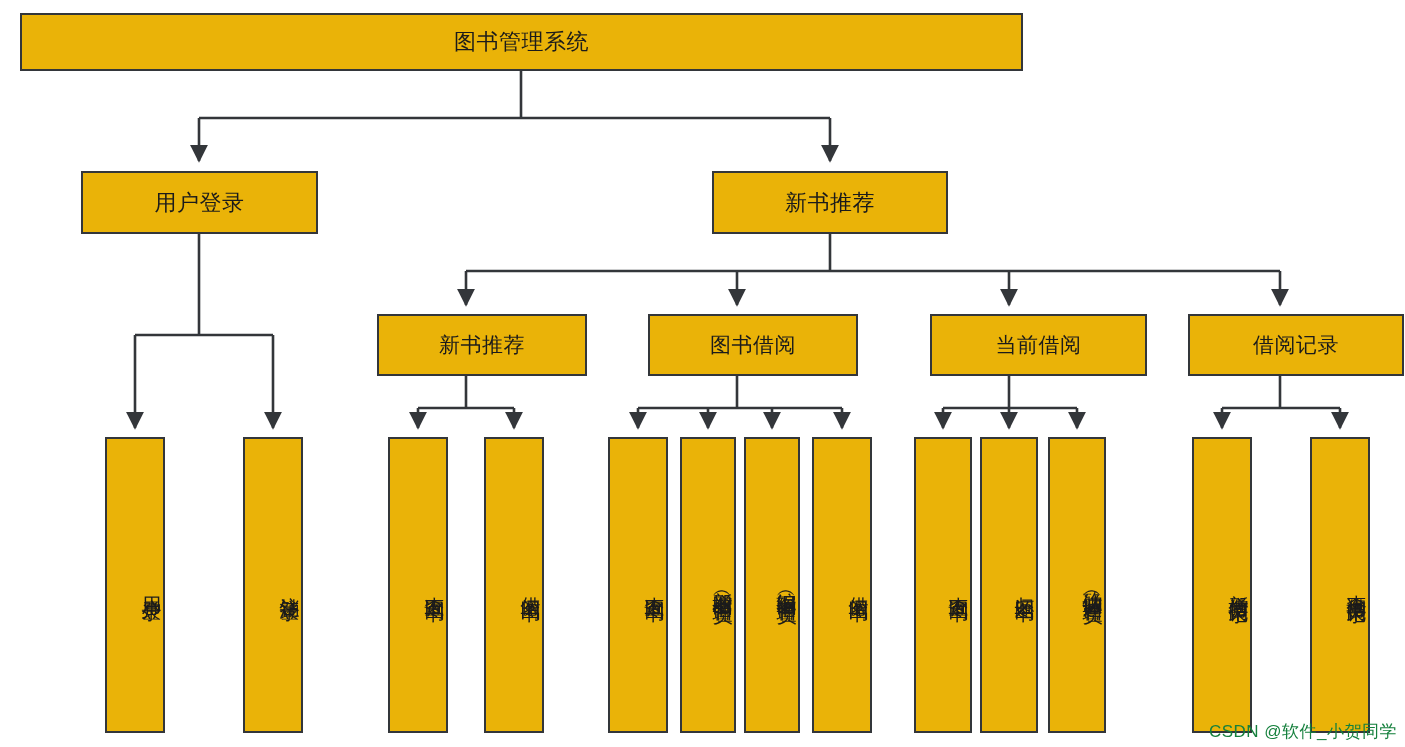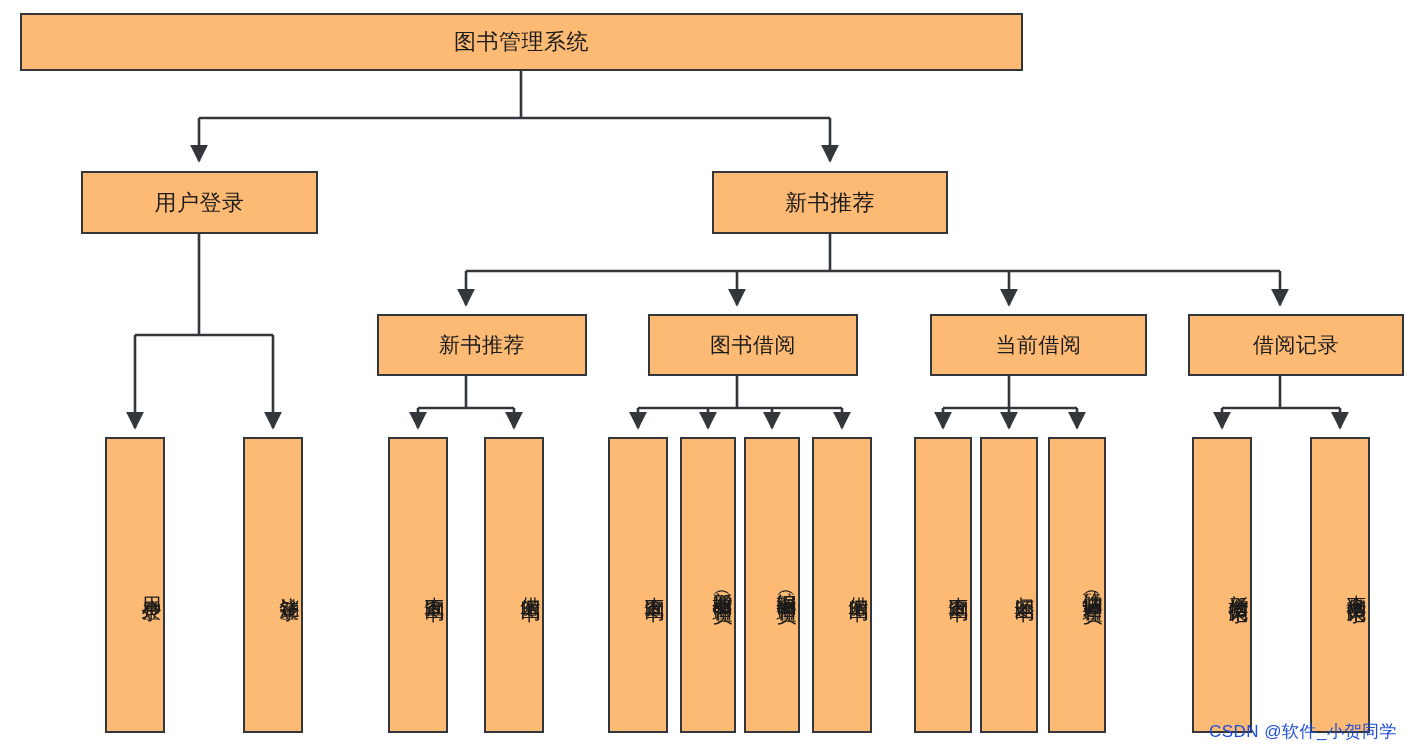--- a/index.html
+++ b/index.html
@@ -23,21 +23,21 @@
     left: 0;
     top: 0;
     width: 1405px;
     height: 747px;
     pointer-events: none;
   }
   .node {
     position: absolute;
     box-sizing: border-box;
     border: 2px solid #33363a;
-    background: #fdba74;
+    background: #eab308;
     display: flex;
     align-items: center;
     justify-content: center;
     color: #1b1b1b;
     font-size: 21px;
     line-height: 1.32;
     text-align: center;
     letter-spacing: 0.5px;
   }
   .node.root {
@@ -61,21 +61,21 @@
     letter-spacing: 2px;
   }
   .node.leaf.tall-text {
     align-items: flex-start;
   }
   .watermark {
     position: absolute;
     right: 8px;
     bottom: 4px;
     font-size: 17px;
-    color: #1d4ed8;
+    color: #15803d;
     letter-spacing: 0.5px;
     white-space: nowrap;
     font-family: "Liberation Sans", "DejaVu Sans", sans-serif;
   }
 </style>
 </head>
 <body>
 
 <div id="canvas">
 

